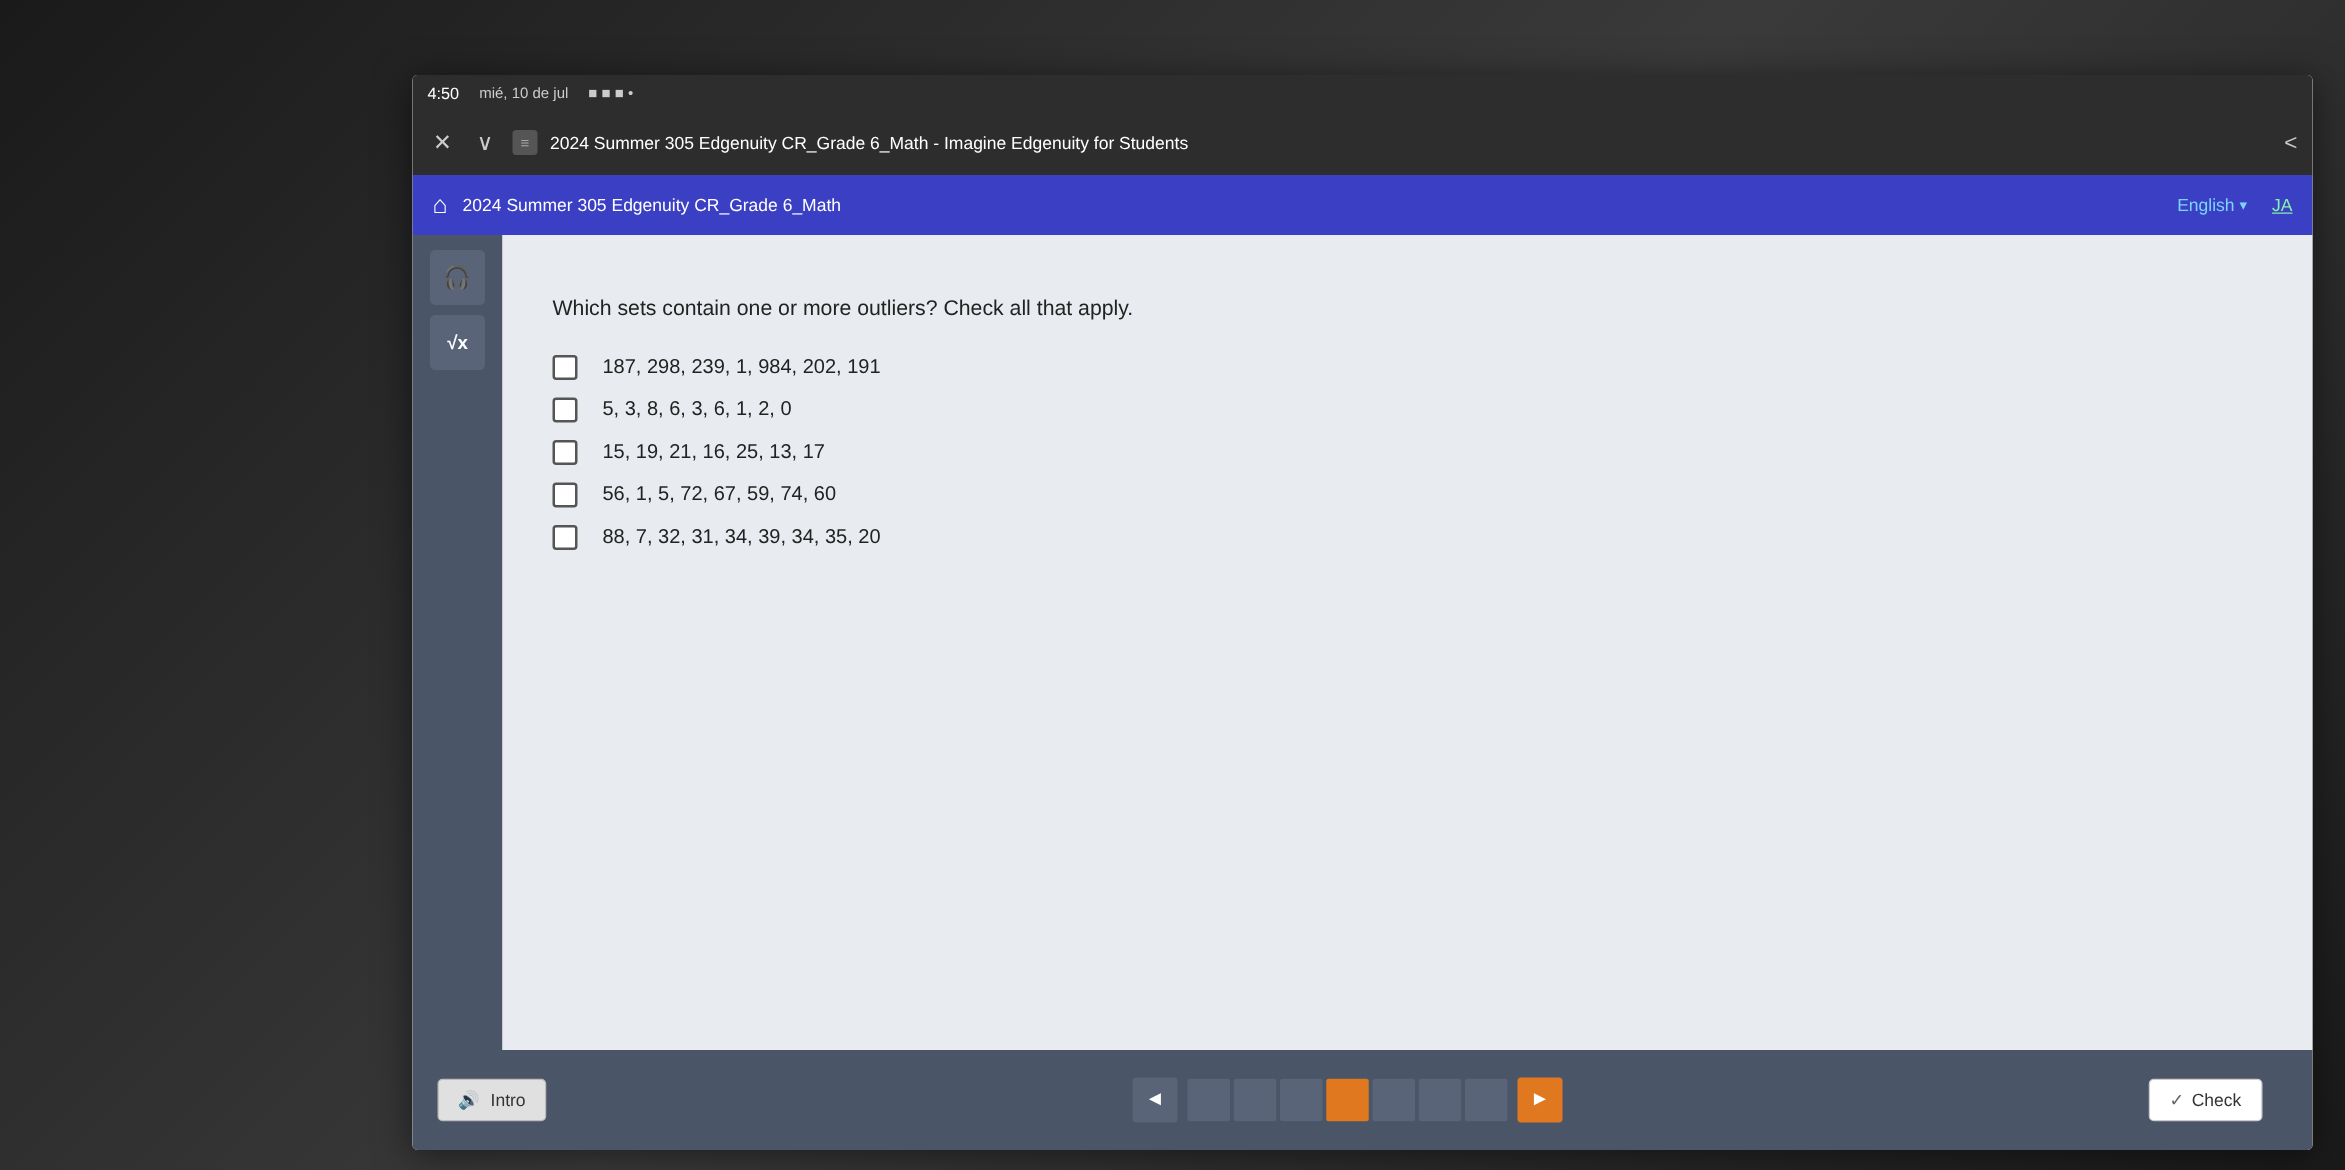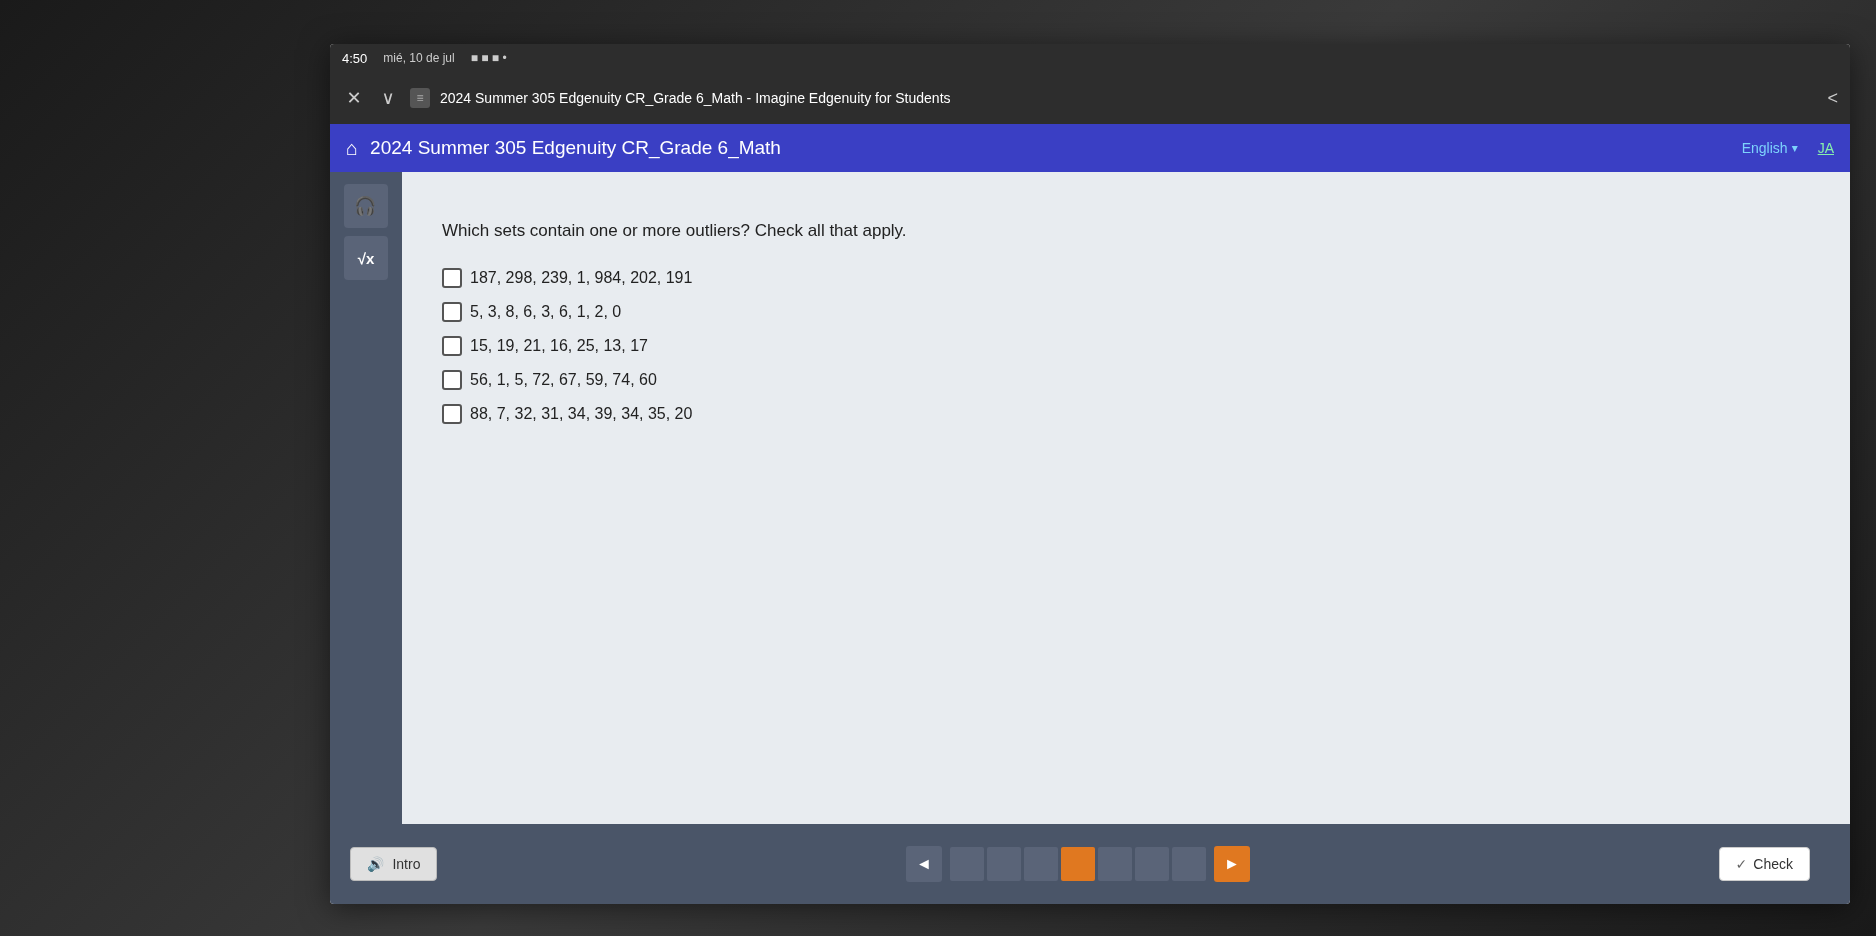--- a/index.html
+++ b/index.html
@@ -17,21 +17,21 @@
       position: absolute;
       top: 0; left: 0;
       width: 100%; height: 100%;
       background: linear-gradient(135deg, #1a1a1a 0%, #3a3a3a 50%, #1a1a1a 100%);
       z-index: 0;
     }
 
     
     .browser-window {
       position: absolute;
-      top: 44px;
+      top: 60px;
       left: 330px;
       width: 1520px;
       height: 860px;
       background: #fff;
       border-radius: 4px;
       overflow: hidden;
       z-index: 10;
       box-shadow: 0 4px 30px rgba(0,0,0,0.5);
     }
 
@@ -119,21 +119,21 @@
     }
 
     .home-icon {
       color: #fff;
       font-size: 20px;
       cursor: pointer;
     }
 
     .app-title {
       color: #fff;
-      font-size: 19px;
+      font-size: 14px;
       font-weight: 500;
       flex: 1;
     }
 
     .lang-selector {
       color: #7dd3fc;
       font-size: 14px;
       cursor: pointer;
       display: flex;
       align-items: center;
@@ -200,21 +200,21 @@
     .options-list {
       list-style: none;
       display: flex;
       flex-direction: column;
       gap: 14px;
     }
 
     .option-item {
       display: flex;
       align-items: center;
-      gap: 8px;
+      gap: 20px;
       cursor: pointer;
     }
 
     .option-checkbox {
       width: 20px;
       height: 20px;
       border: 2px solid #555;
       background: #fff;
       border-radius: 3px;
       flex-shrink: 0;

